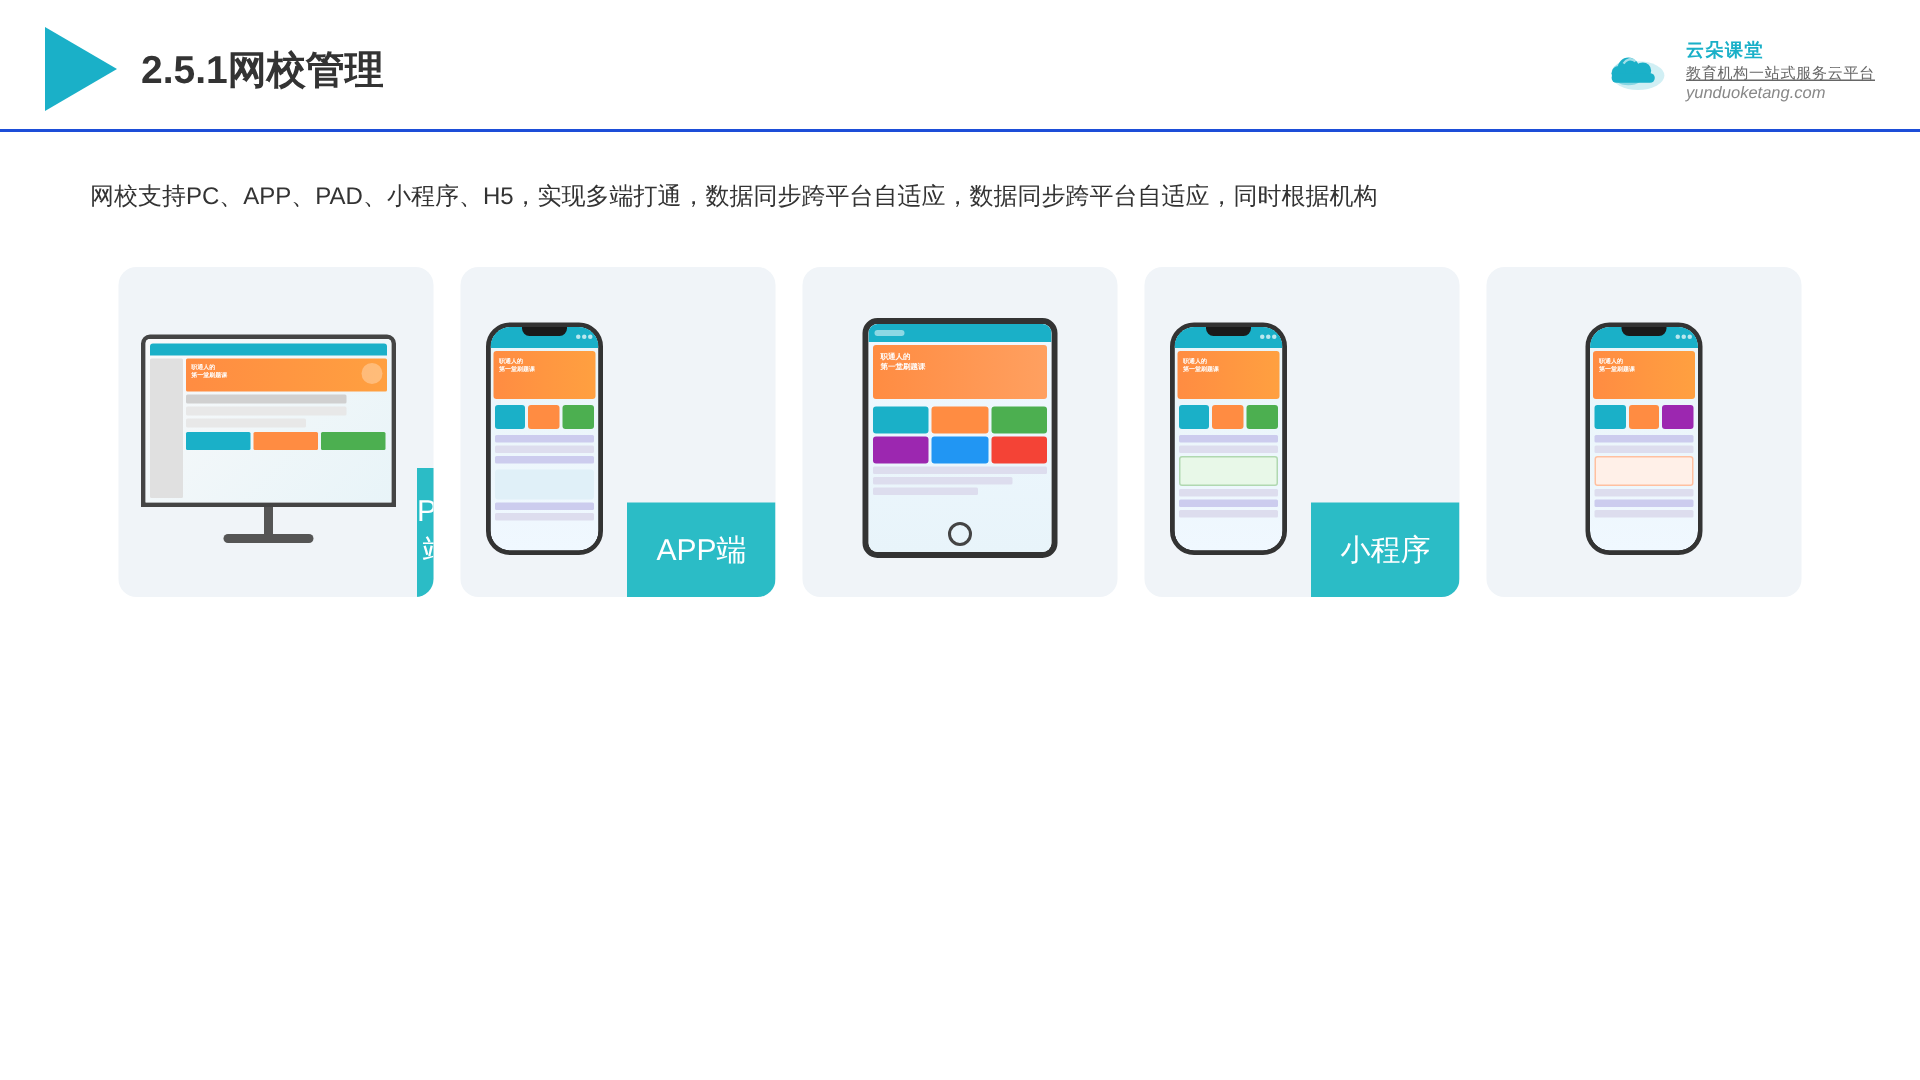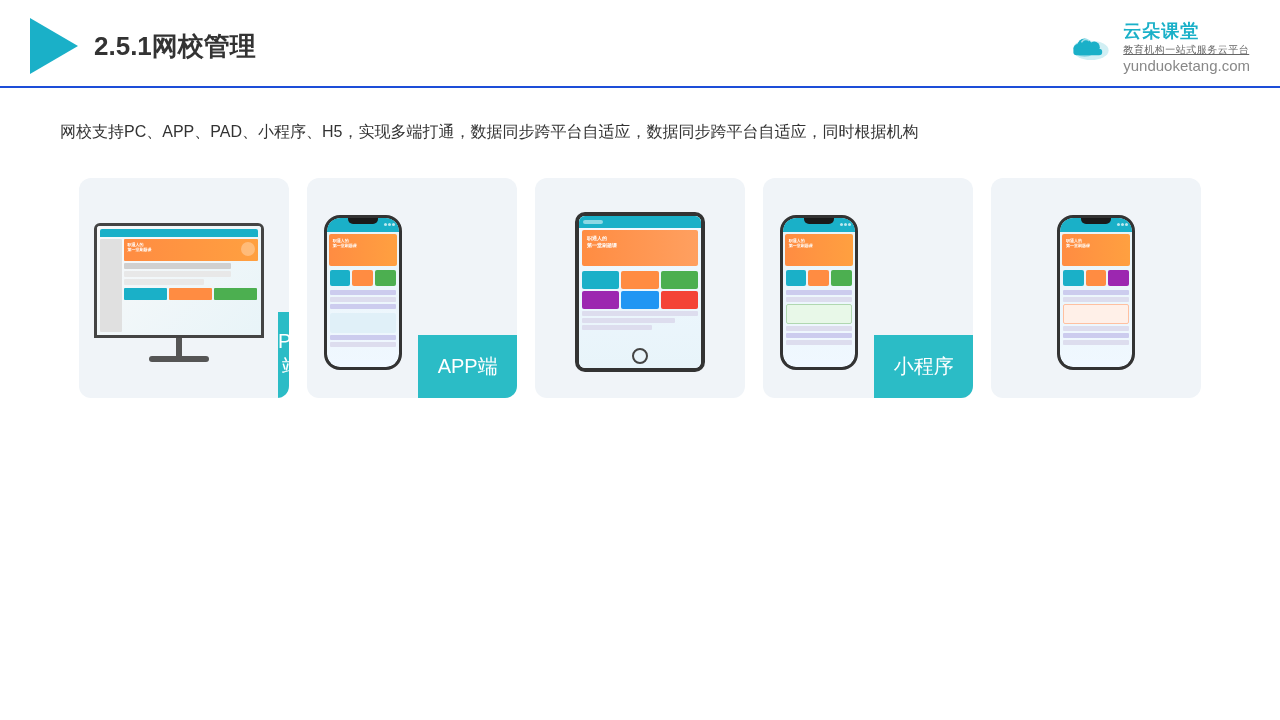--- a/index.html
+++ b/index.html
@@ -59,36 +59,37 @@
       height: 36px;
     }
 
     .brand-text-block {
       display: flex;
       flex-direction: column;
       align-items: flex-start;
     }
 
     .brand-name {
-      font-size: 18px;
+      font-size: 12px;
       color: #1ab0c8;
       font-weight: bold;
       letter-spacing: 1px;
     }
 
     .brand-sub {
       font-size: 10px;
       color: #666;
       letter-spacing: 0.5px;
       text-decoration: underline;
     }
 
     .brand-url {
-      font-size: 15px;
+      font-size: 11px;
       color: #888;
+      font-style: italic;
     }
 
     
     .main-content {
       padding: 28px 60px 0 60px;
     }
 
     .description {
       font-size: 16px;
       color: #333;

